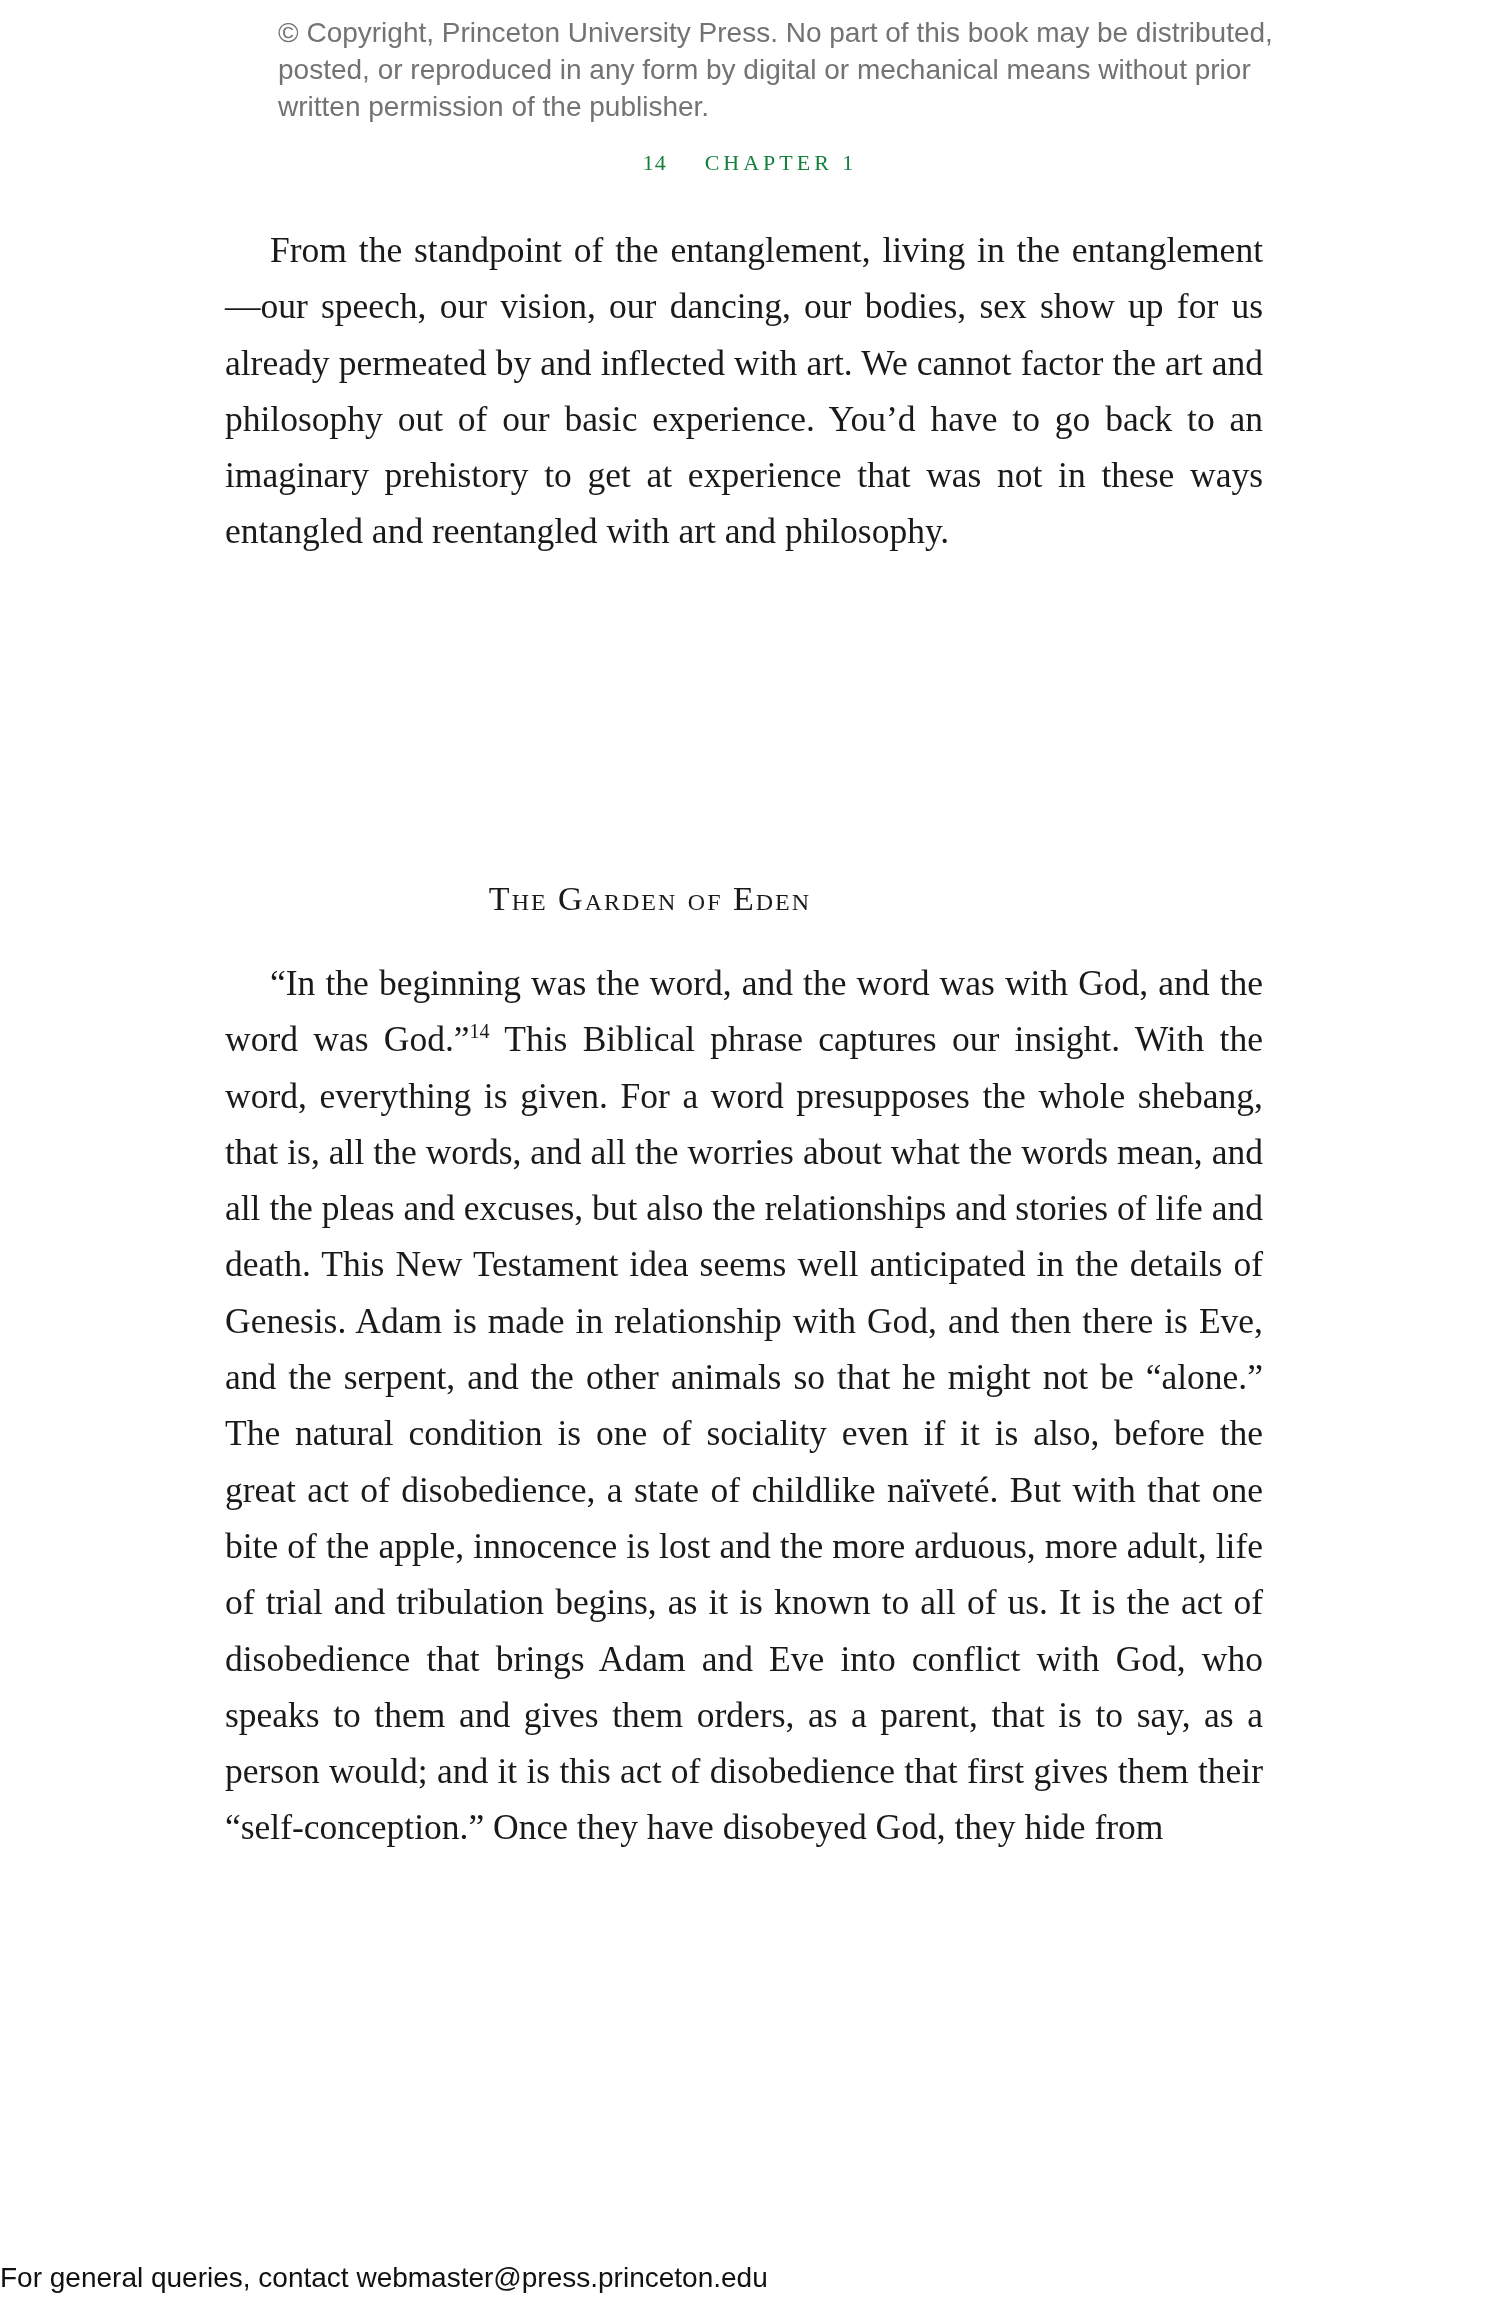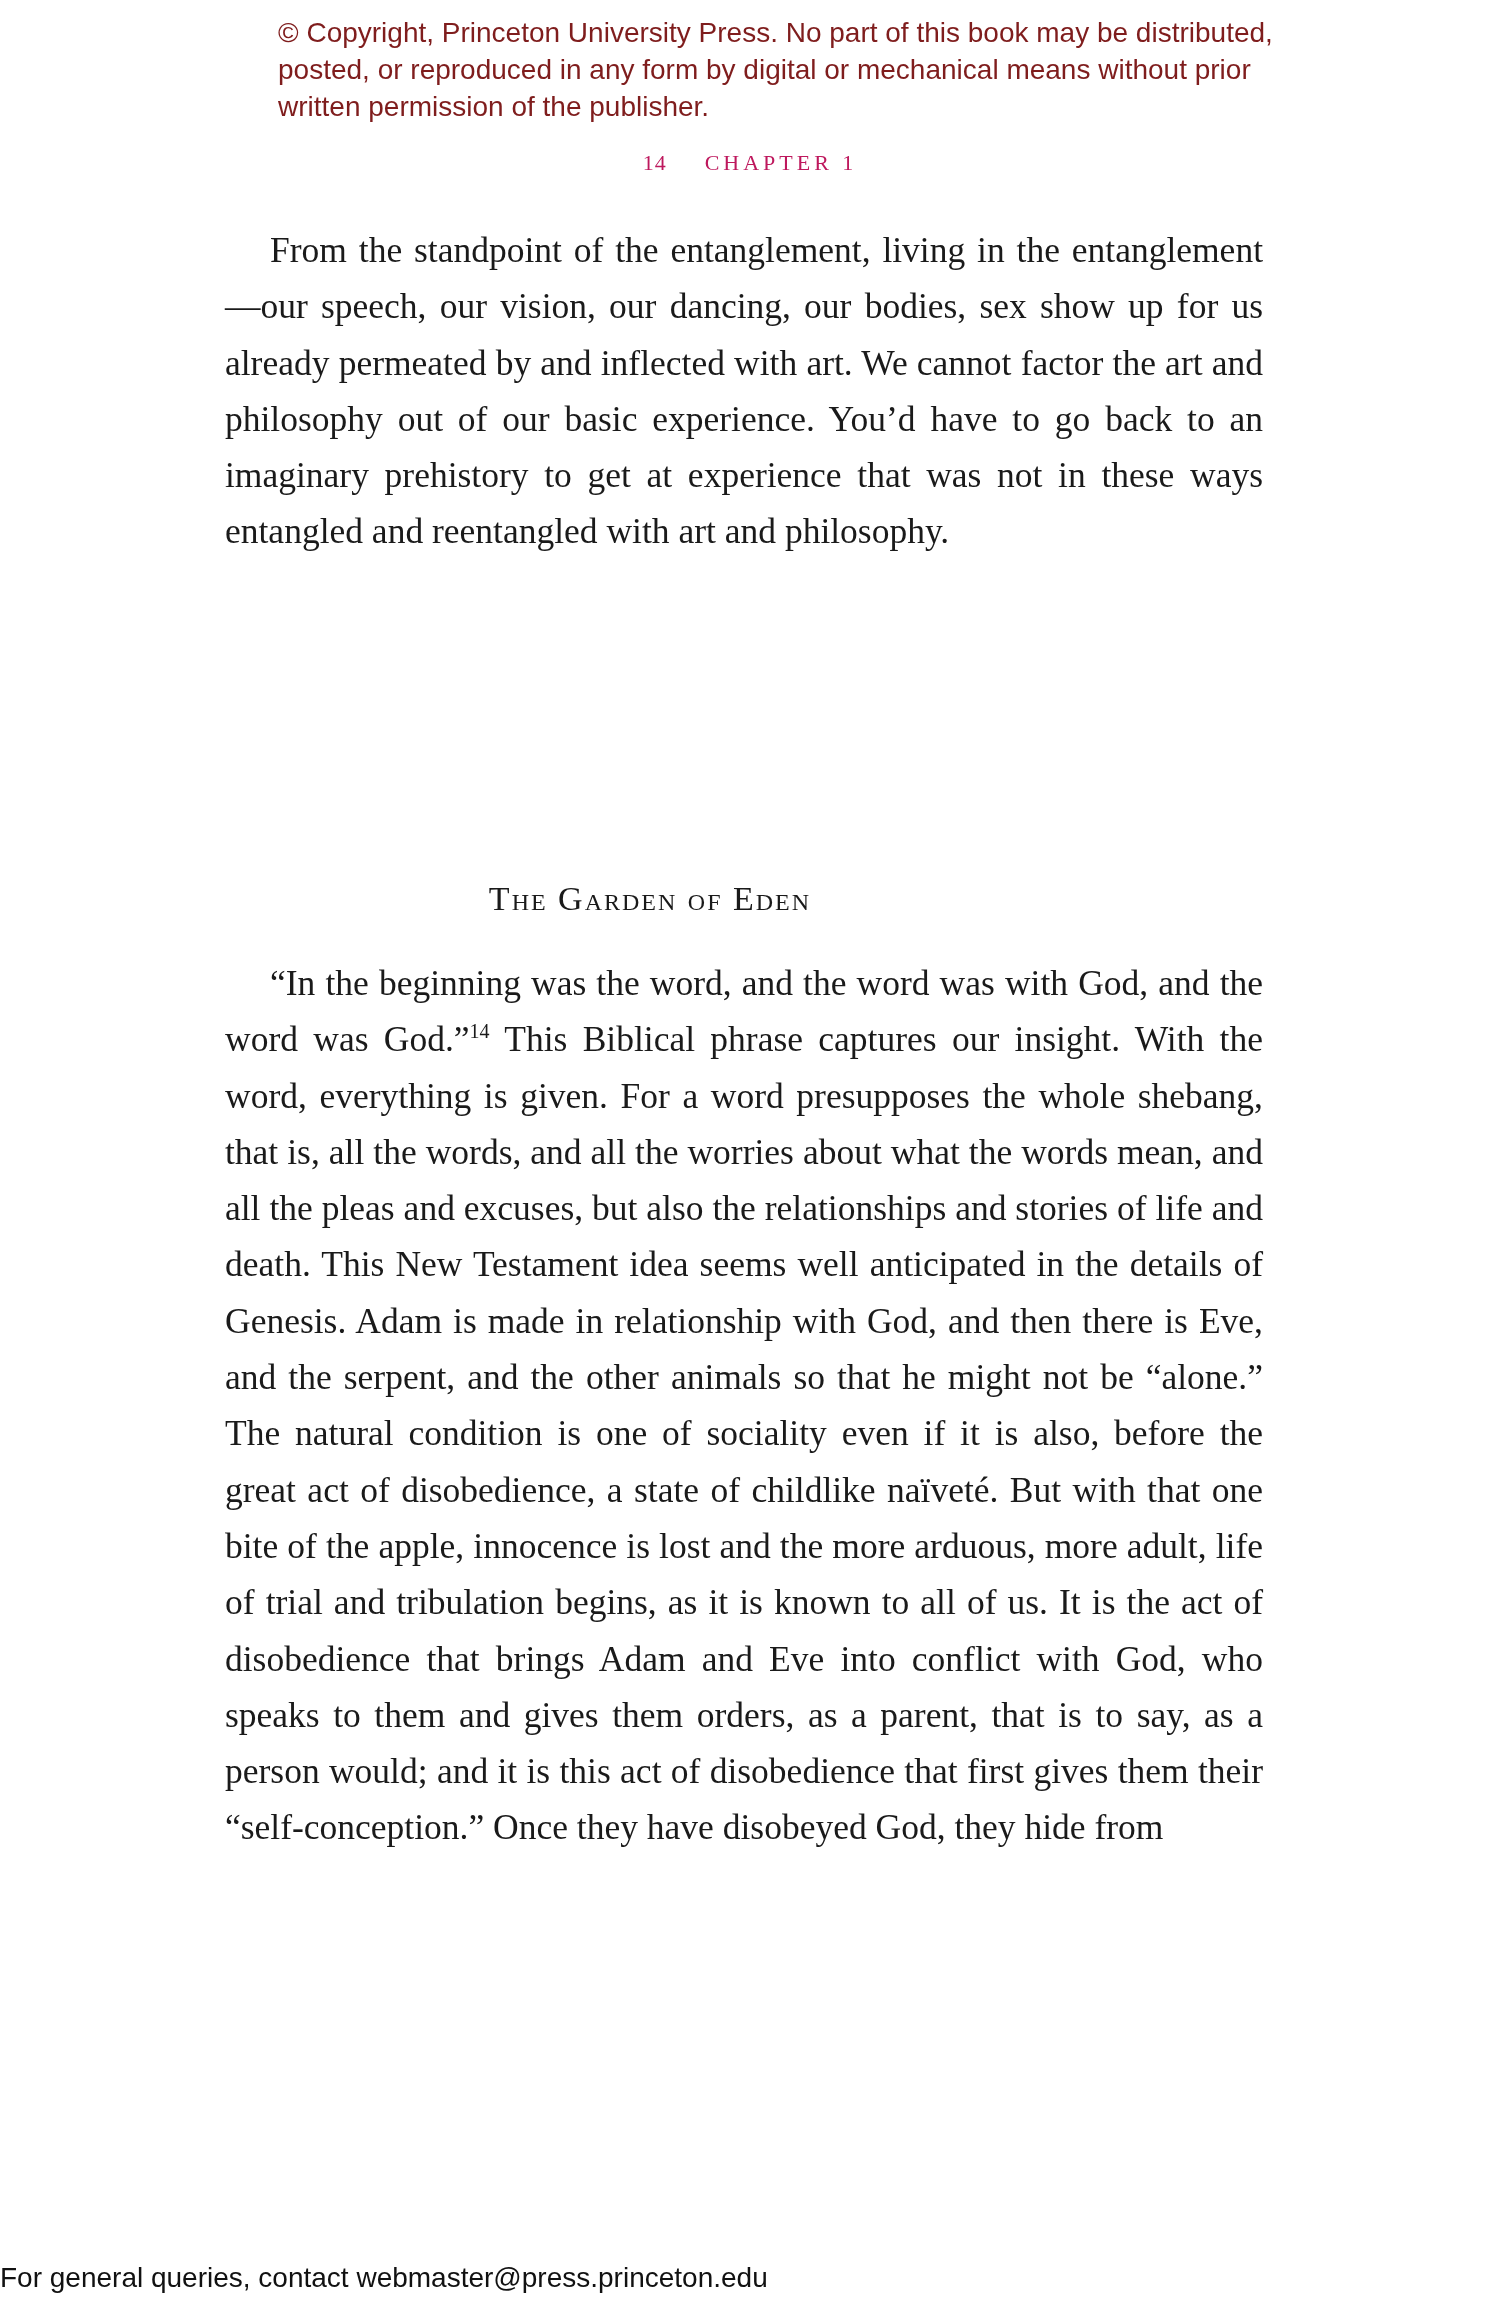--- a/index.html
+++ b/index.html
@@ -1,23 +1,23 @@
 <!DOCTYPE html>
 <html><head>
   <meta charset="utf-8">
   <style>
     html, body { margin:0; padding:0; background:#ffffff; }
     body { width:1500px; height:2318px; position:relative; overflow:hidden; color:#1a1a1a; }
     .copyright {
       position:absolute; left:278px; top:14px; width:1000px;
-      font-family:"Liberation Sans", sans-serif; font-size:28px; line-height:37px; color:#7f1d1d;
+      font-family:"Liberation Sans", sans-serif; font-size:28px; line-height:37px; color:#737373;
     }
     .running-head {
       position:absolute; left:0; top:150px; width:1500px; text-align:center;
-      font-family:"Liberation Serif", serif; font-size:22px; letter-spacing:4px; color:#be185d;
+      font-family:"Liberation Serif", serif; font-size:22px; letter-spacing:4px; color:#15803d;
     }
     .running-head .pg { margin-right:38px; letter-spacing:1px; }
     .body-text {
       position:absolute; left:225px; width:1038px;
       font-family:"Liberation Serif", serif; font-size:35.5px; line-height:56.3px;
       text-align:justify; color:#1a1a1a;
     }
     .body-text p { margin:0; }
     .body-text p.indent { text-indent:45px; }
     .body-text sup { font-size:20px; line-height:0; vertical-align:super; }

